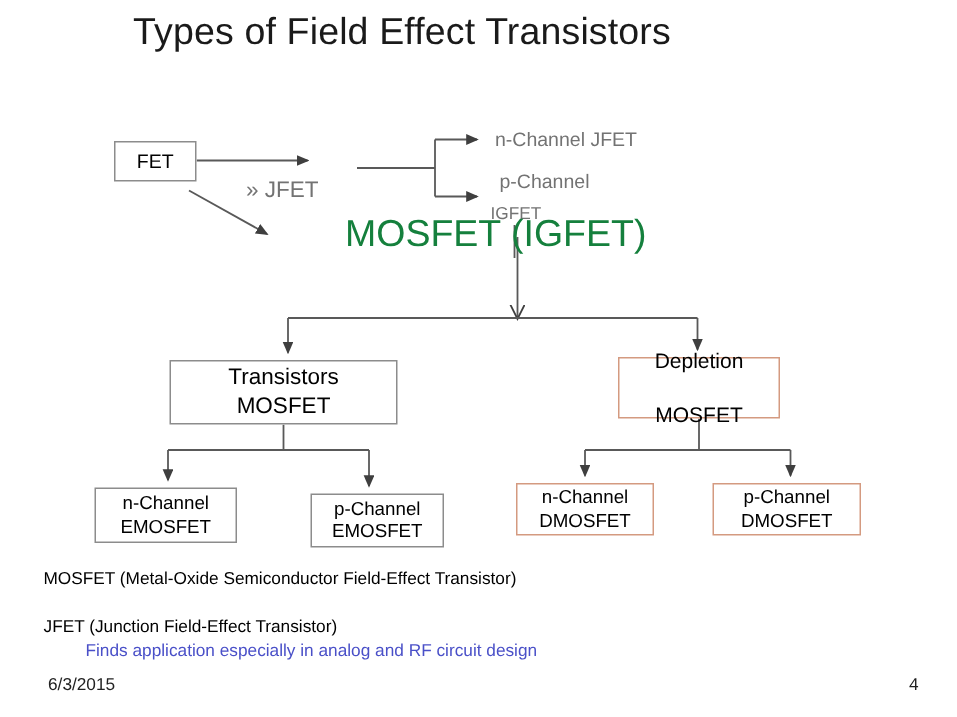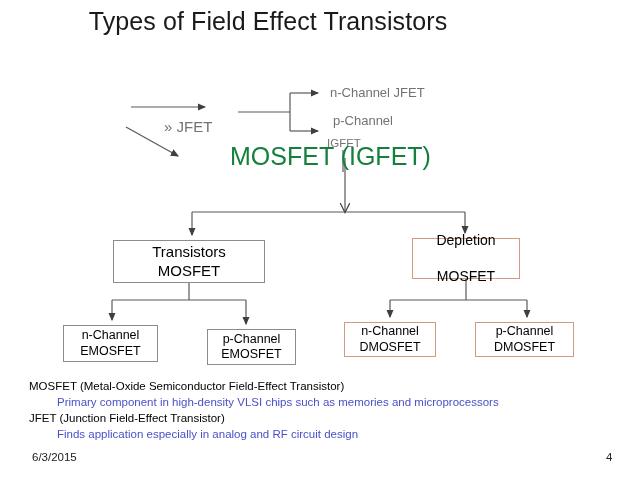--- a/index.html
+++ b/index.html
@@ -101,20 +101,23 @@
 
       <path d="M466,279 L466,300"></path>
       <path d="M390,300 L527,300"></path>
       <path d="M390,300 L390,317" marker-end="url(#ah)"></path>
       <path d="M527,300 L527,317" marker-end="url(#ah)"></path>
 
       <path d="M343,150 L343,172"></path>
     </g>
   </svg>
 
+  <div class="box gray" id="box-fet">
+    <span>FET</span>
+  </div>
 
   <div class="box gray" id="box-enh">
     <span>Transistors</span>
     <span>MOSFET</span>
   </div>
 
   <div class="box salmon" id="box-dep">
     <span>Depletion</span>
     <span>MOSFET</span>
   </div>
@@ -139,20 +142,19 @@
     <span>DMOSFET</span>
   </div>
 
   <div class="lbl" id="lbl-jfet-arrowtext">» JFET</div>
   <div class="lbl" id="lbl-nch-jfet">n-Channel JFET</div>
   <div class="lbl" id="lbl-pch">p-Channel</div>
   <div class="lbl" id="lbl-pch-jfet2">IGFET</div>
   <div class="lbl" id="lbl-mosfet-igfet">MOSFET (IGFET)</div>
 
   <div class="para black" id="p1">MOSFET (Metal-Oxide Semiconductor Field-Effect Transistor)</div>
-  <div class="para blue" id="p2">Primary component in high-density VLSI chips such as memories and microprocessors</div>
   <div class="para black" id="p3">JFET (Junction Field-Effect Transistor)</div>
   <div class="para blue" id="p4">Finds application especially in analog and RF circuit design</div>
 
   <div class="footer" id="footer-date">6/3/2015</div>
   <div class="footer" id="footer-page">4</div>
 
 </div>
 
 </body></html>

